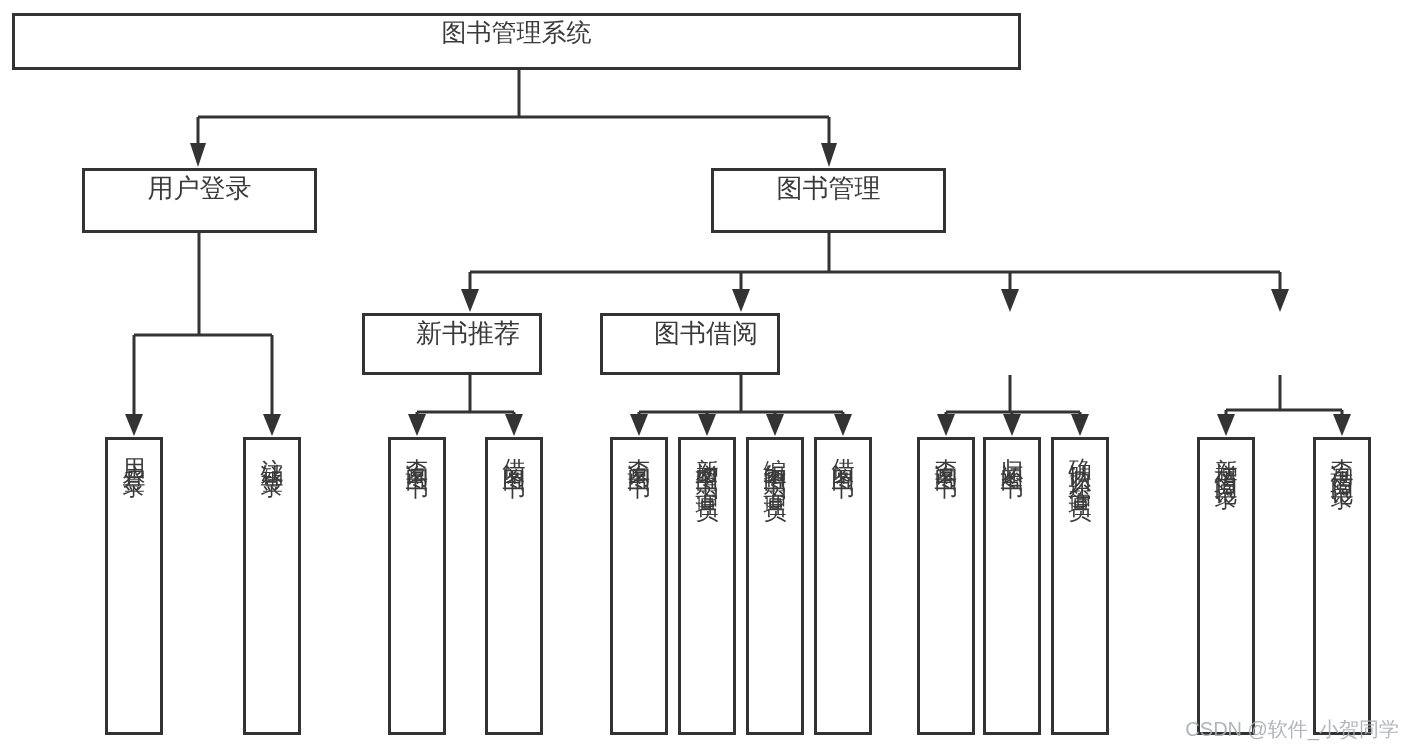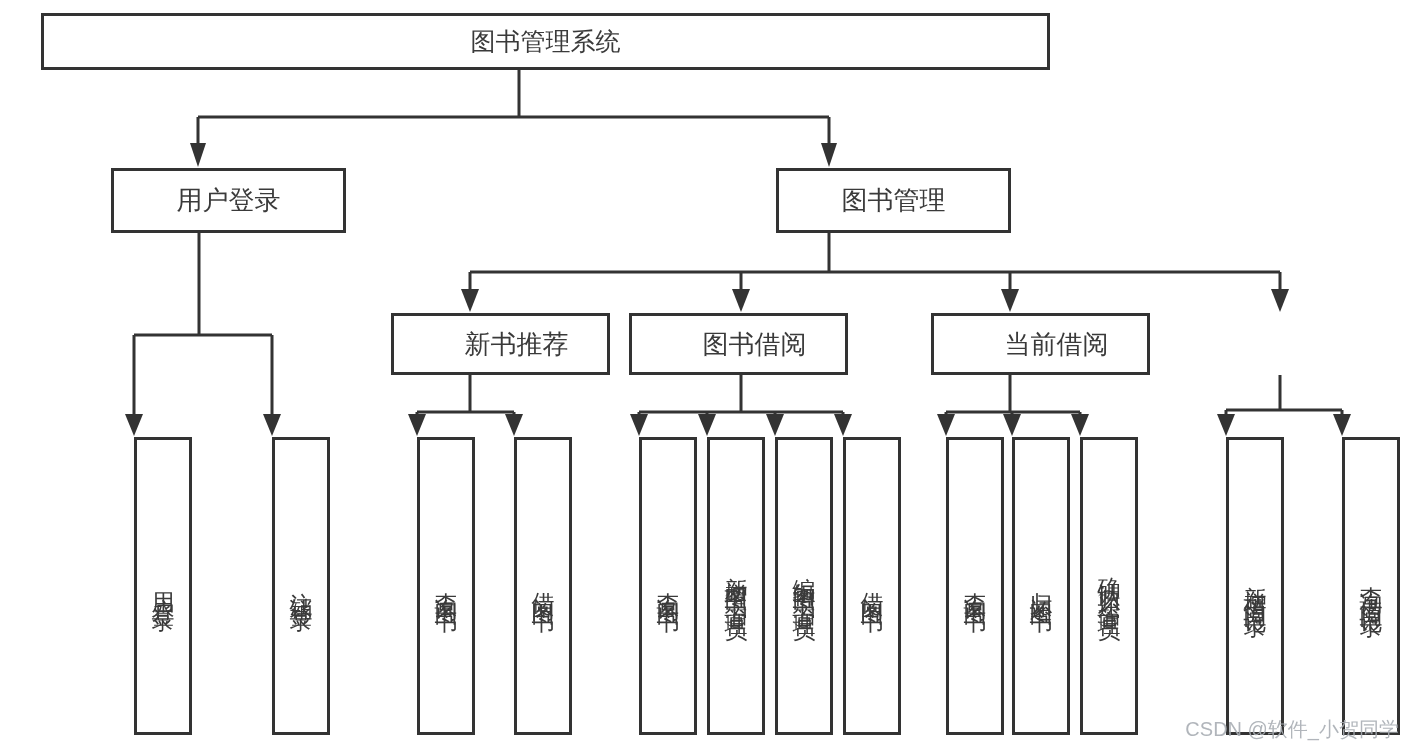--- a/index.html
+++ b/index.html
@@ -24,33 +24,31 @@
     z-index: 1;
   }
   #connector-svg path { stroke: var(--line); stroke-width: 3; fill: none; }
   #connector-svg polygon { fill: var(--line); stroke: none; }
   .box {
     position: absolute;
     box-sizing: border-box;
     border: 3px solid var(--line);
     background: var(--background);
     display: flex;
-    align-items: center;
     justify-content: center;
     z-index: 2;
-    margin-left: 29px;
   }
   .lbl {
     color: var(--text);
     white-space: nowrap;
   }
   .box.root-box .lbl { font-size: 25px; }
   .box.l2 { width: 235px; height: 65px; top: 168px; }
   .box.l2 .lbl { font-size: 26px; }
-  .box.l3 { width: 219px; height: 62px; top: 313px; padding-left: 32px; }
+  .box.l3 { width: 180px; height: 62px; top: 313px; padding-left: 32px; }
   .box.l3 .lbl { font-size: 26px; }
   .box.leaf { width: 58px; height: 298px; top: 437px; }
   .box.leaf .lbl {
     font-size: 23px;
     letter-spacing: 6px;
     writing-mode: vertical-rl;
     text-orientation: mixed;
     white-space: normal;
     line-height: 1;
   }
@@ -106,32 +104,29 @@
     <polygon points="1333,414 1351,414 1342,436"></polygon>
   </svg>
 
   <div class="box root-box" style="left:12px; top:13px; width:1009px; height:57px">
     <span class="lbl">图书管理系统</span>
   </div>
 
   <div class="box l2" style="left:82px">
     <span class="lbl">用户登录</span>
   </div>
-  <div class="box l2" style="left:747px">
+  <div class="box l2" style="left:711px">
     <span class="lbl">图书管理</span>
   </div>
 
   <div class="box l3" style="left:362px">
     <span class="lbl">新书推荐</span>
   </div>
   <div class="box l3" style="left:600px">
     <span class="lbl">图书借阅</span>
-  </div>
-  <div class="box l3" style="left:902px">
-    <span class="lbl">当前借阅</span>
   </div>
 
   <div class="box leaf" style="left:105px">
     <span class="lbl">用户登录</span>
   </div>
   <div class="box leaf" style="left:243px">
     <span class="lbl">注销登录</span>
   </div>
 
   <div class="box leaf" style="left:388px">

